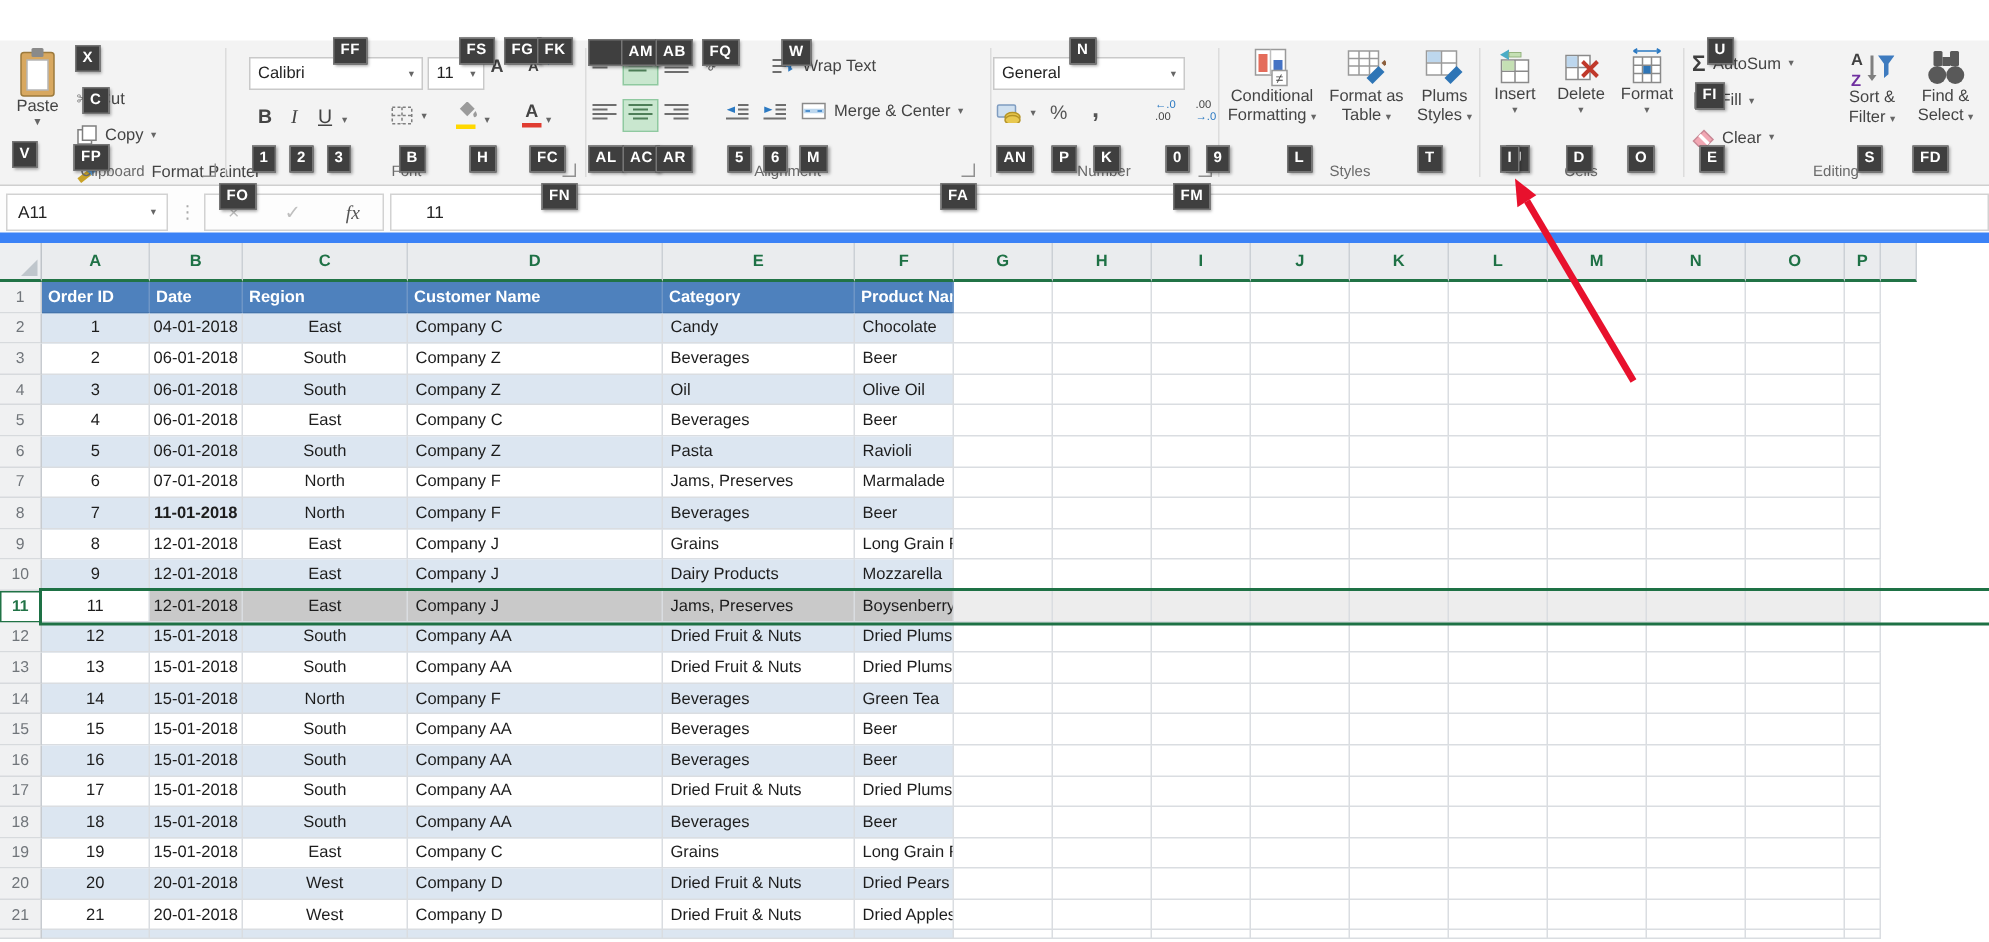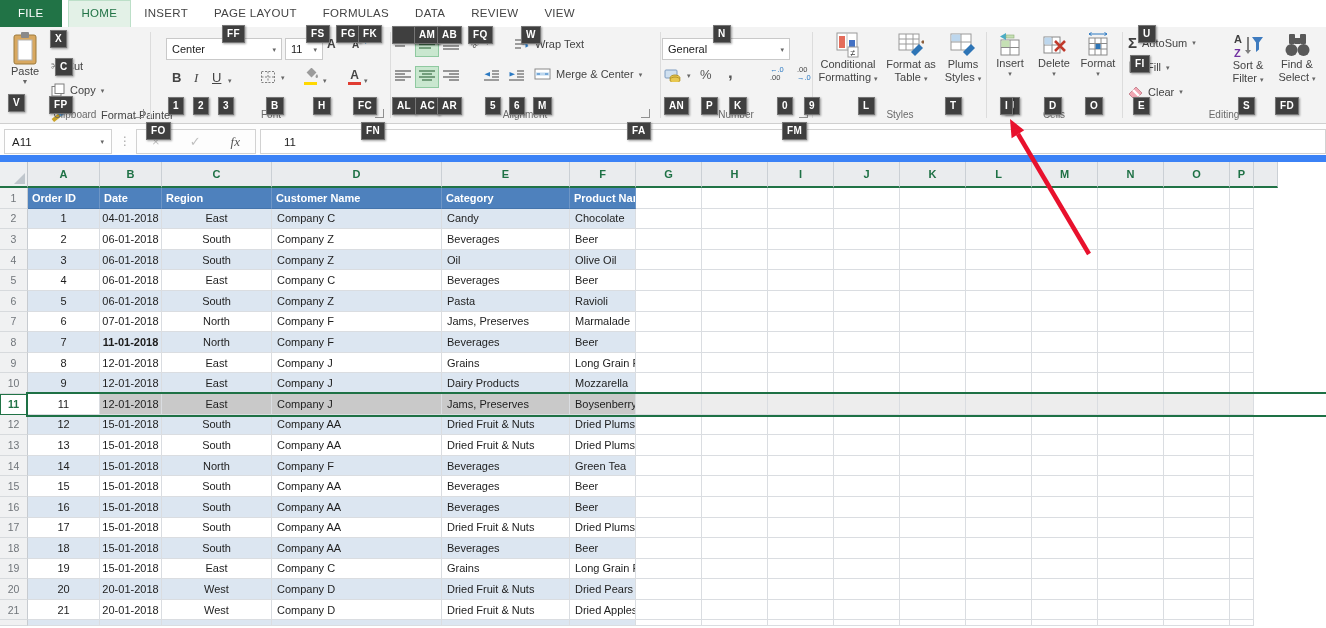--- a/index.html
+++ b/index.html
@@ -59,30 +59,20 @@
   .cell.selempty{background:#EDEDED;}
   .cell.selactive{background:#fff;}
   .seloutline{position:absolute;left:26px;width:1310px;height:24.6px;box-sizing:border-box;border:2px solid #1E7145;pointer-events:none;z-index:5;}
   .overlay{position:absolute;left:0;top:0;pointer-events:none;z-index:80;}
 </style>
 </head>
 <body>
 
 <div class="app">
 
-  <div class="tabbar" id="tabbar">
-      <div class="tab file">FILE</div>
-      <div class="tab active">HOME</div>
-      <div class="tab">INSERT</div>
-      <div class="tab">PAGE LAYOUT</div>
-      <div class="tab">FORMULAS</div>
-      <div class="tab">DATA</div>
-      <div class="tab">REVIEW</div>
-      <div class="tab">VIEW</div>
-    </div>
 
   <div class="ribbon">
 
     <div class="group" style="left:0;width:150px;">
       <div class="bigv" style="left:5px;top:4px;width:40px;">
         <svg width="28" height="34">
           <rect x="3" y="4" width="22" height="29" rx="2" fill="#D8A860" stroke="#9C7A3C"></rect>
           <rect x="10" y="1" width="8" height="6" rx="1" fill="#8A8A8A"></rect>
           <rect x="7" y="9" width="14" height="20" fill="#fff" stroke="#B5B5B5"></rect>
         </svg>
@@ -108,21 +98,21 @@
         </svg>
         <span>Format Painter</span>
       </div>
       <div class="glabel">Clipboard</div>
       <div class="launcher" style="right:6px;"></div>
     </div>
     <div class="gsep" style="left:150px;"></div>
 
     <div class="group" style="left:152px;width:238px;">
       <div class="inbox" style="left:14px;top:11px;width:116px;">
-        <span>Center</span>
+        <span>Calibri</span>
           <span class="caret">▾</span>
       </div>
       <div class="inbox" style="left:133px;top:11px;width:38px;">
         <span>11</span>
           <span class="caret">▾</span>
       </div>
       <div class="sbtn" style="left:175px;top:12px;">
         <span class="Abig">A</span>
           <span style="color:#2B79C2;font-size:7px;margin-left:-3px;margin-top:-9px;">▲</span>
       </div>

